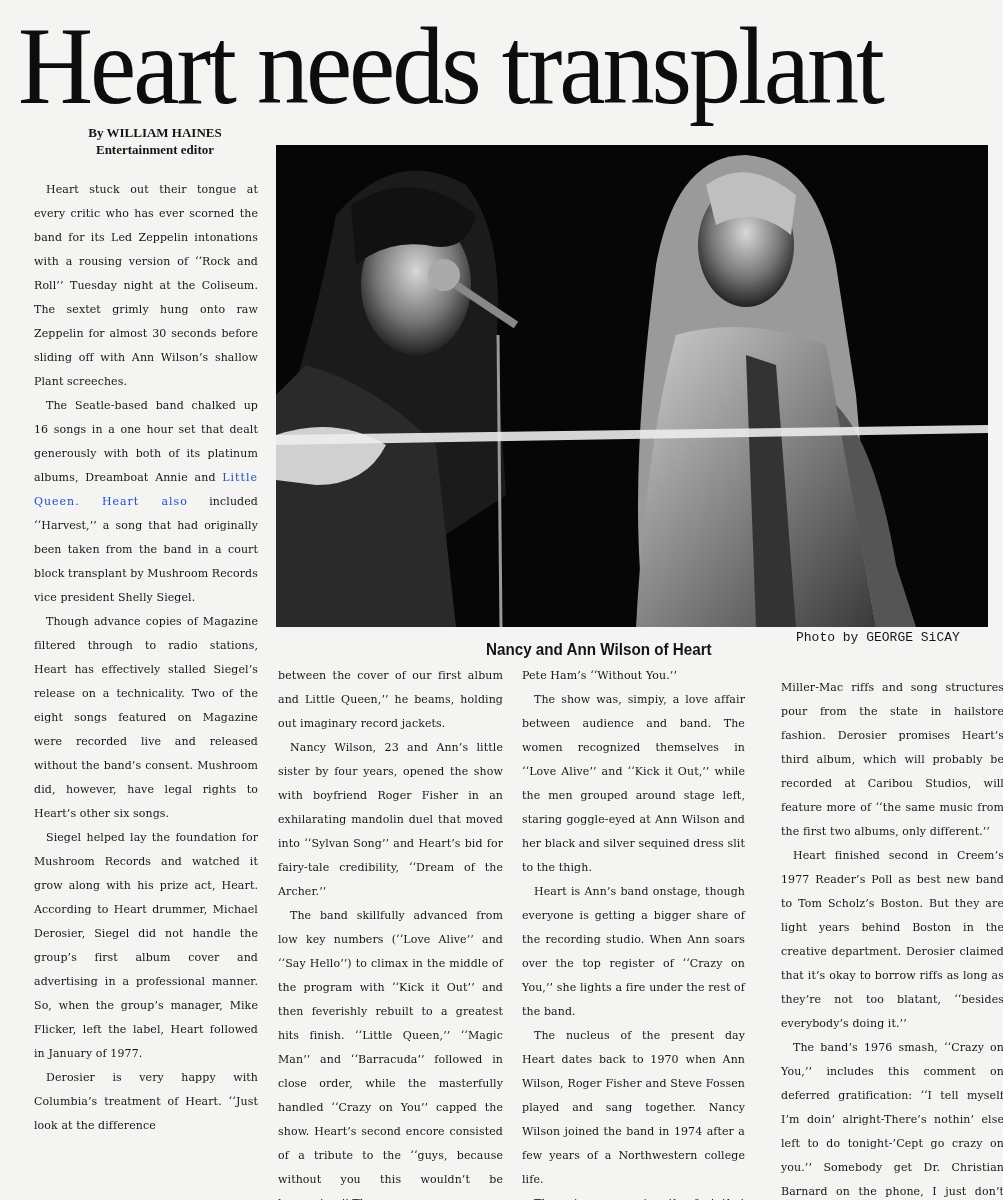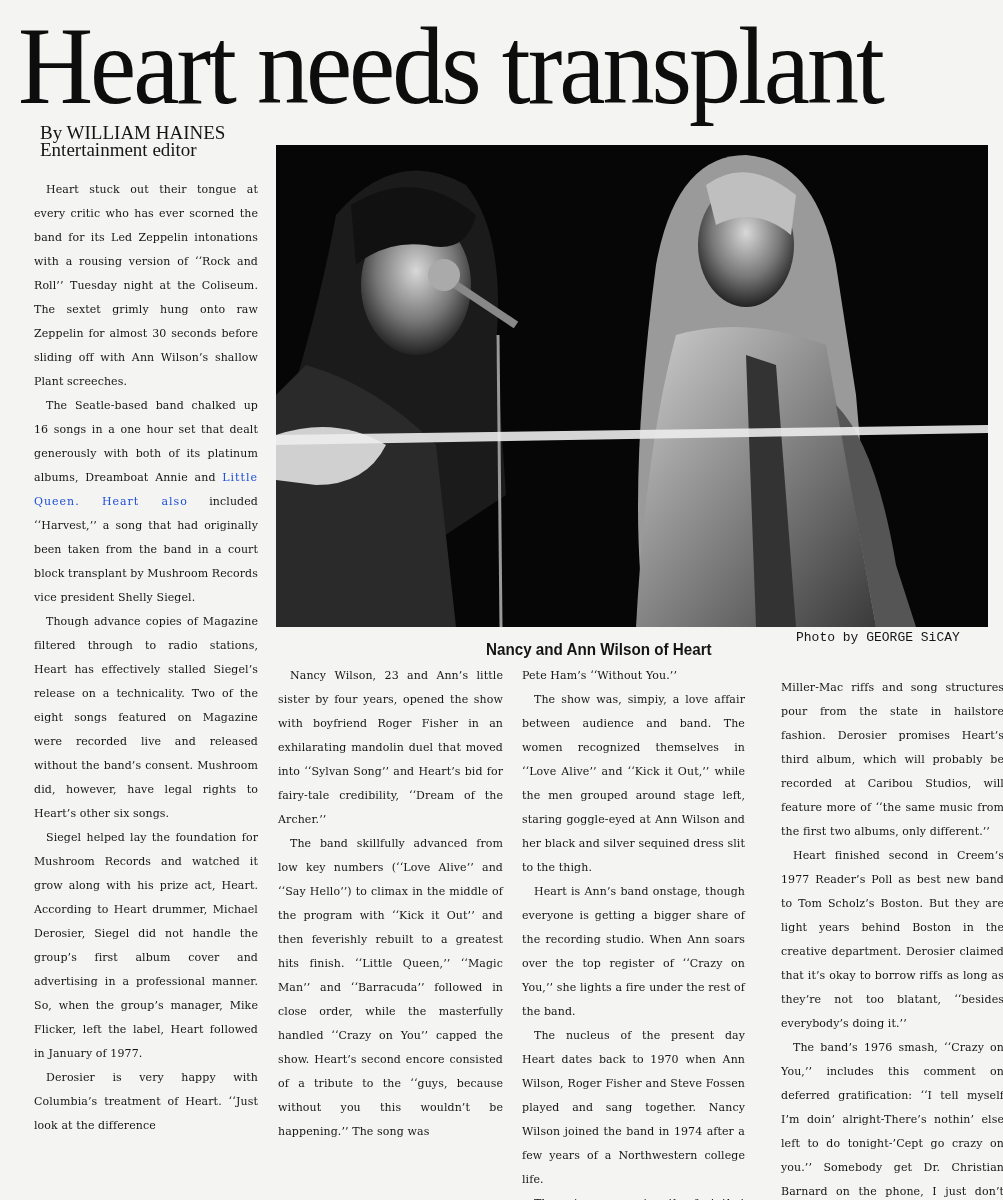--- a/index.html
+++ b/index.html
@@ -12,21 +12,21 @@
   }
   .headline {
     position: absolute; left: 18px; top: 0px; width: 975px;
     font-family: "Liberation Serif", "DejaVu Serif", serif;
     font-size: 104px; line-height: 125px; letter-spacing: -3px;
     white-space: nowrap; color: #0d0d0d;
     transform: scaleY(1.05); transform-origin: top left;
   }
   .byline {
     position: absolute; left: 40px; top: 124px; width: 230px;
-    font-weight: normal; font-size: 19px; line-height: 17px;
+    text-align: center; font-weight: bold; font-size: 13px; line-height: 17px;
     font-family: "Liberation Serif", serif;
   }
   .col {
     position: absolute; font-size: 11px; line-height: 24px;
     text-align: justify; letter-spacing: 0.1px;
     font-family: "DejaVu Serif", serif;
   }
   .col p { margin: 0; text-indent: 12px; }
   .col p.cont { text-indent: 0; }
   .col b { font-weight: normal; }
@@ -101,20 +101,21 @@
     <path d="M560 260 Q600 300 620 420 L640 482 L600 482Z" fill="#555"></path>
 
     <path d="M0 290 L712 280 L712 288 L0 300Z" fill="#ececec" opacity="0.9"></path>
   </svg>
 </div>
 
 <div class="caption">Nancy and Ann Wilson of Heart</div>
 <div class="credit">Photo by GEORGE SiCAY</div>
 
 <div class="col c2">
+  <p class="cont"><span>between the cover of our first album and</span> <b>Little Queen,’’</b> <span>he beams, holding out imaginary record jackets.</span></p>
   <p>Nancy Wilson, 23 and Ann’s little sister by four years, opened the show with boyfriend Roger Fisher in an exhilarating mandolin duel that moved into ‘‘Sylvan Song’’ and Heart’s bid for fairy-tale credibility, ‘‘Dream of the Archer.’’</p>
   <p>The band skillfully advanced from low key numbers (‘‘Love Alive’’ and ‘‘Say Hello’’) to climax in the middle of the program with ‘‘Kick it Out’’ and then feverishly rebuilt to a greatest hits finish. ‘‘Little Queen,’’ ‘‘Magic Man’’ and ‘‘Barracuda’’ followed in close order, while the masterfully handled ‘‘Crazy on You’’ capped the show. Heart’s second encore consisted of a tribute to the ‘‘guys, because without you this wouldn’t be happening.’’ The song was</p>
 </div>
 
 <div class="col c3">
   <p class="cont">Pete Ham’s ‘‘Without You.’’</p>
   <p>The show was, simpiy, a love affair between audience and band. The women recognized themselves in ‘‘Love Alive’’ and ‘‘Kick it Out,’’ while the men grouped around stage left, staring goggle-eyed at Ann Wilson and her black and silver sequined dress slit to the thigh.</p>
   <p>Heart is Ann’s band onstage, though everyone is getting a bigger share of the recording studio. When Ann soars over the top register of ‘‘Crazy on You,’’ she lights a fire under the rest of the band.</p>
   <p>The nucleus of the present day Heart dates back to 1970 when Ann Wilson, Roger Fisher and Steve Fossen played and sang together. Nancy Wilson joined the band in 1974 after a few years of a Northwestern college life.</p>
   <p>There is no escaping the fact that the sextet is depressingly derivative, however. Zeppelin-</p>

